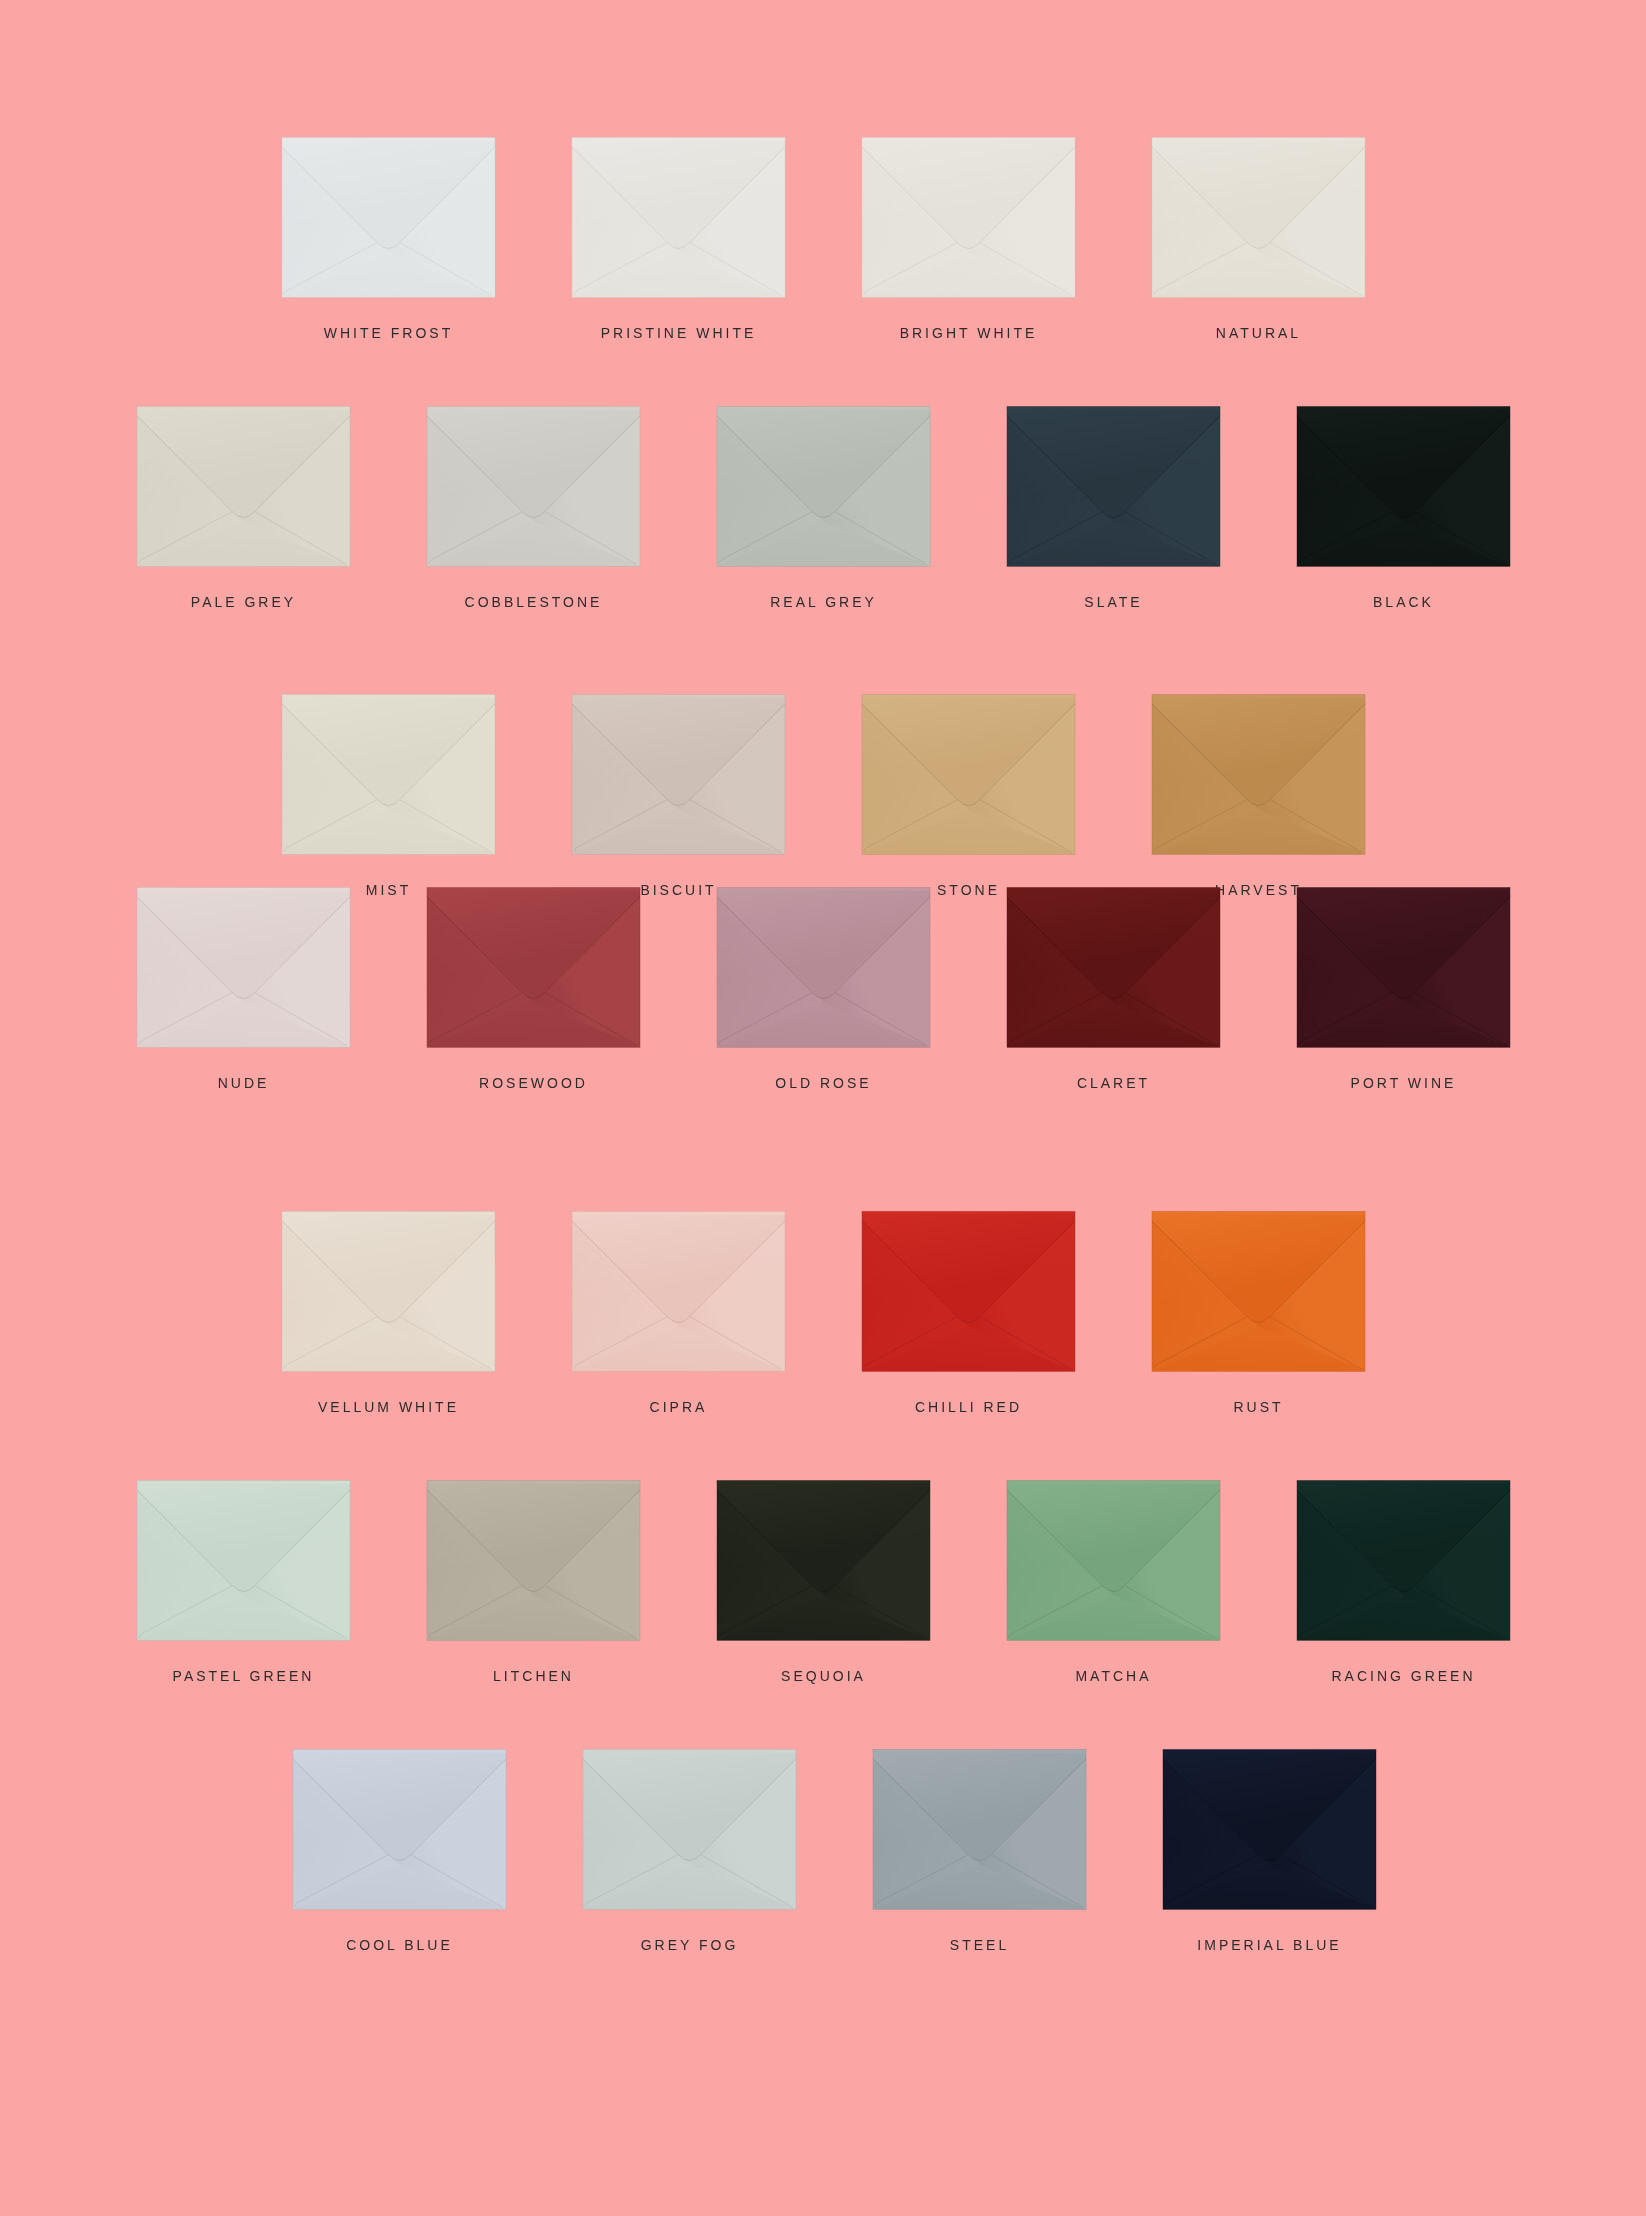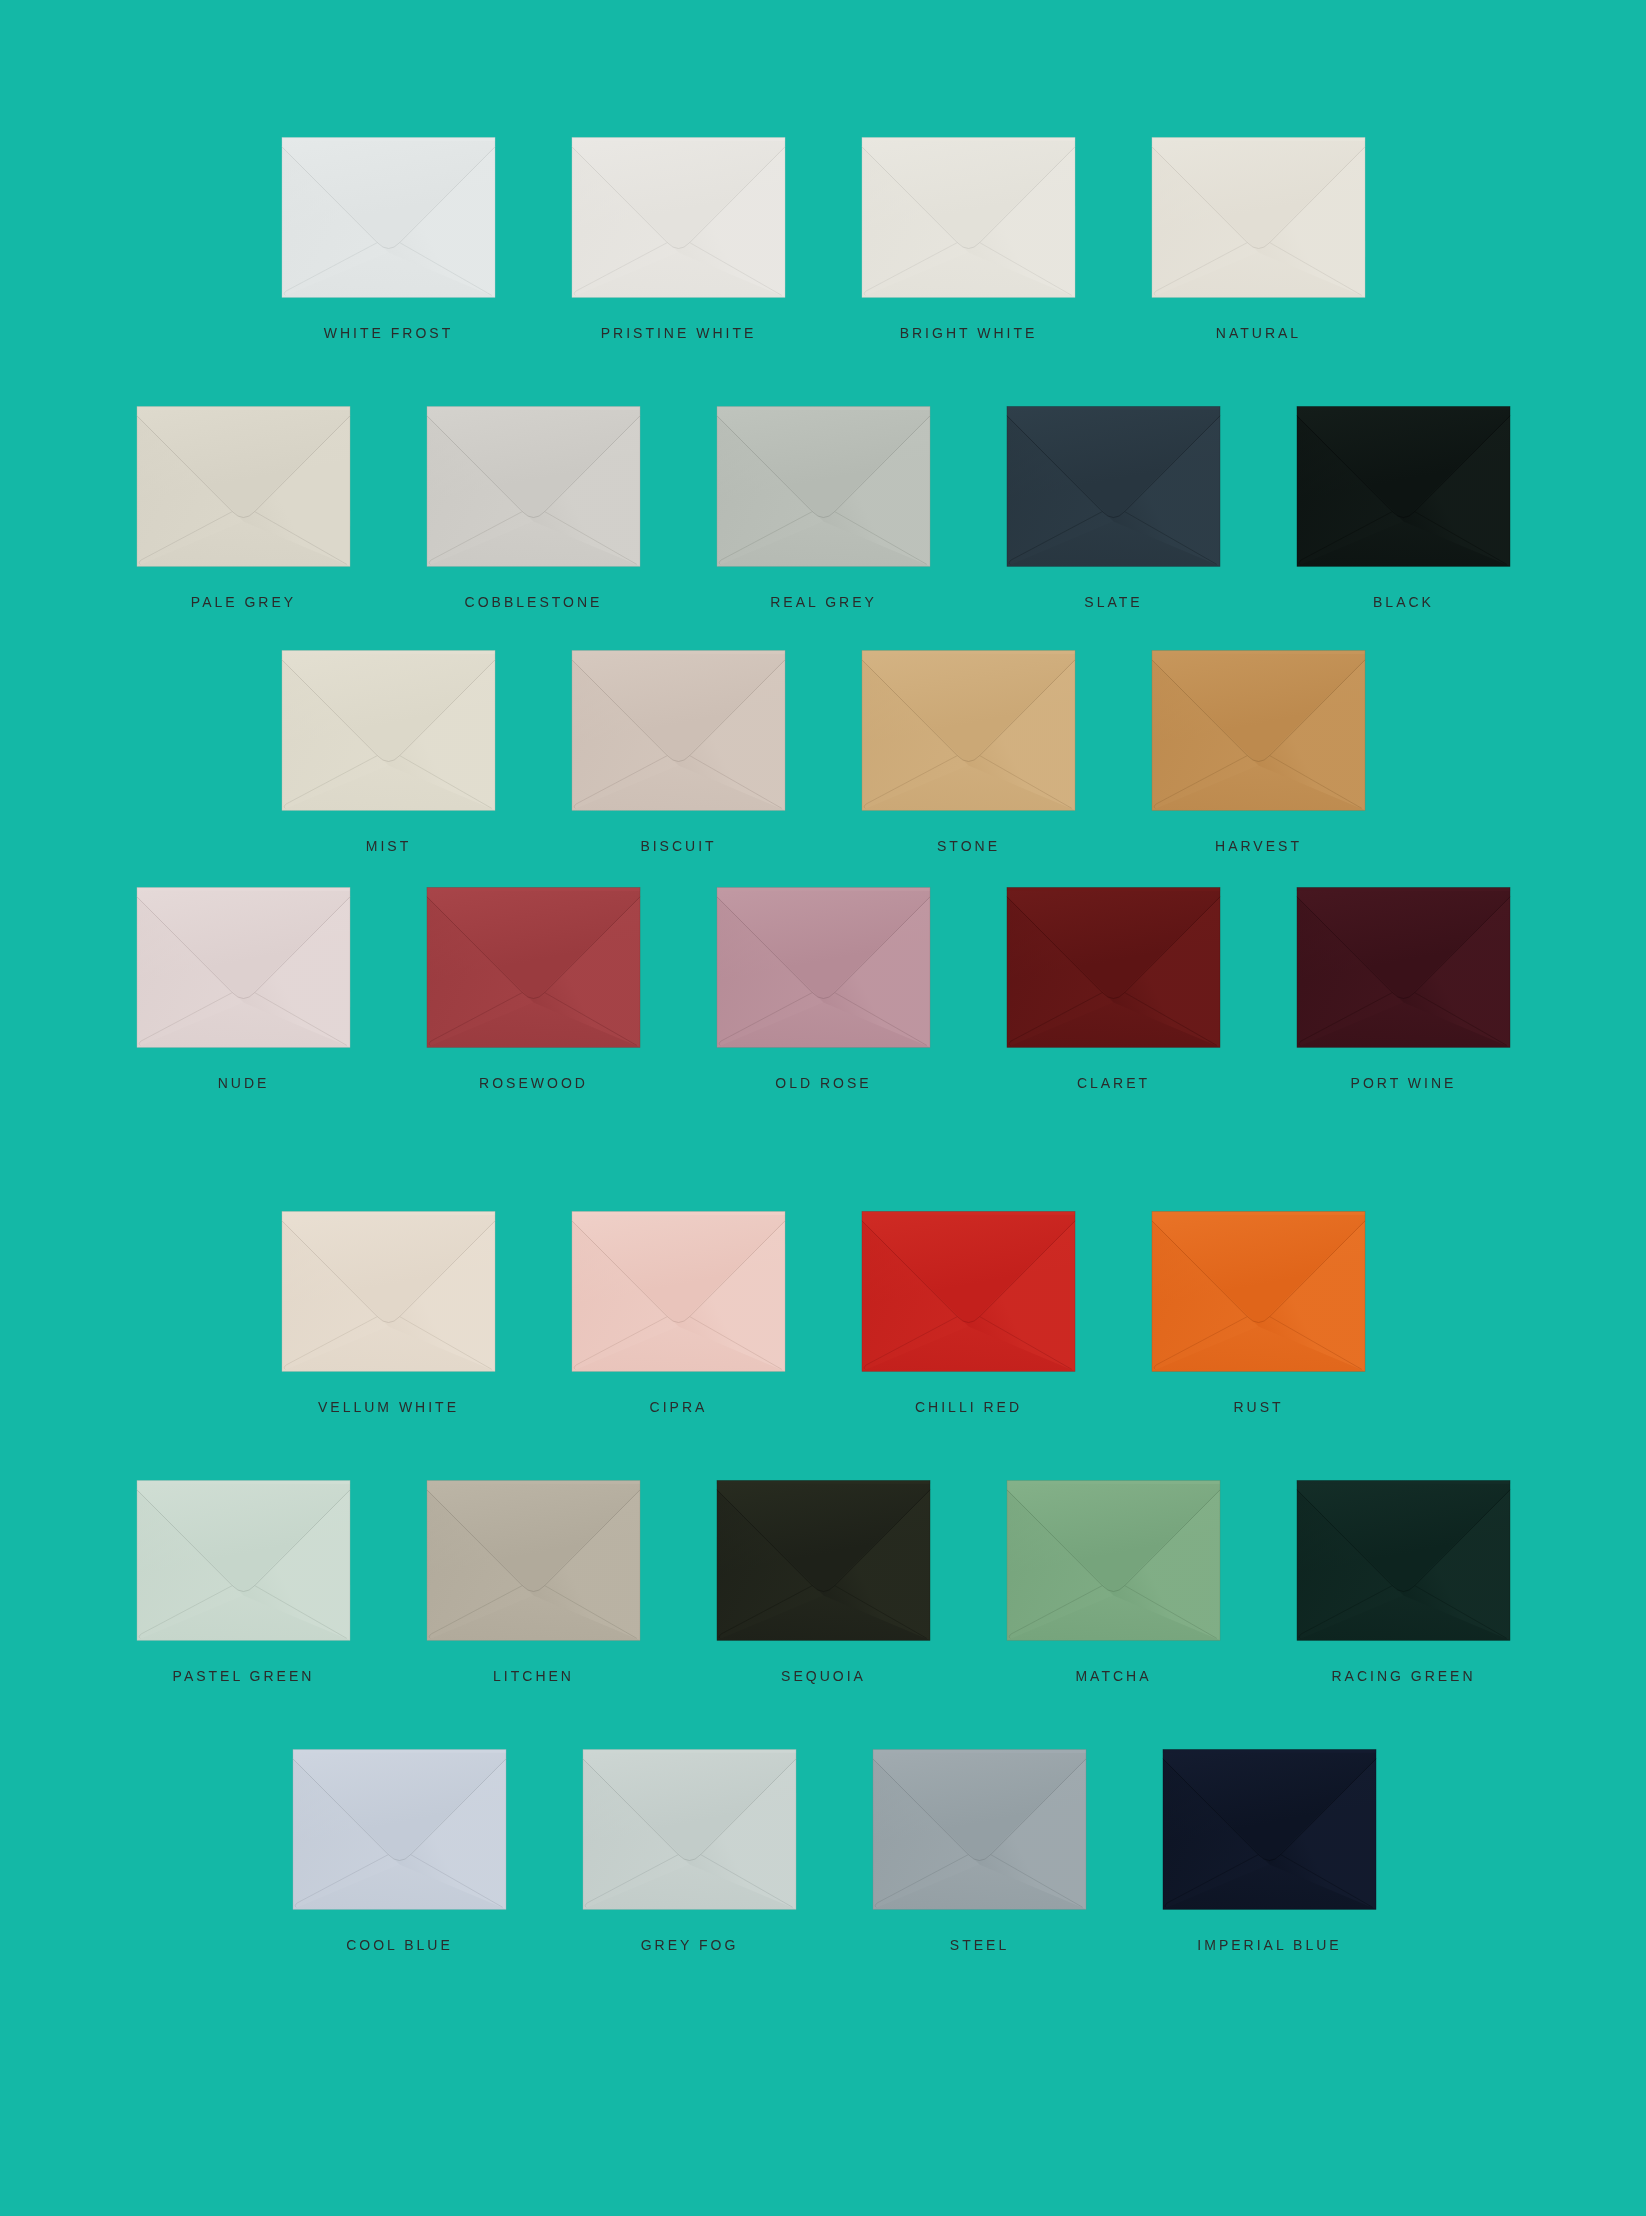--- a/index.html
+++ b/index.html
@@ -8,21 +8,21 @@
     width: 1647px;
     height: 2216px;
     background: #ffffff;
     font-family: "Liberation Sans", sans-serif;
   }
 
   #page {
     position: relative;
     width: 1647px;
     height: 2216px;
-    background: #14b8a6;
+    background: #fca5a5;
     overflow: hidden;
   }
 
   .row {
     position: absolute;
     left: 0;
     width: 1647px;
     display: flex;
     justify-content: center;
   }
@@ -454,21 +454,21 @@
     <path d="M 322 243 L 182 163" fill="none" stroke="#060a09" stroke-width="1" opacity="0.7"></path>
 
     <rect x="3" y="4" width="324" height="5" fill="#141d1a" opacity="0.9"></rect>
 
     <rect x="3" y="4" width="324" height="242" fill="none" stroke="#060a09" stroke-width="1" opacity="0.45"></rect>
   </svg>
         </div>
         <div class="label">BLACK</div>
       </div>
     </div>
-    <div class="row" style="top: 648px;">
+    <div class="row" style="top: 692px;">
       <div class="cell">
         <div class="env-wrap">
   <svg class="env" viewBox="0 0 330 250" preserveAspectRatio="none">
     <defs>
       <linearGradient id="gy9" x1="0" y1="0" x2="0.25" y2="1">
         <stop offset="0%" stop-color="#e3dfd1"></stop>
         <stop offset="55%" stop-color="#dcd8c9"></stop>
         <stop offset="100%" stop-color="#dcd8c9"></stop>
       </linearGradient>
       <linearGradient id="gl9" x1="0" y1="0" x2="1" y2="0.6">

